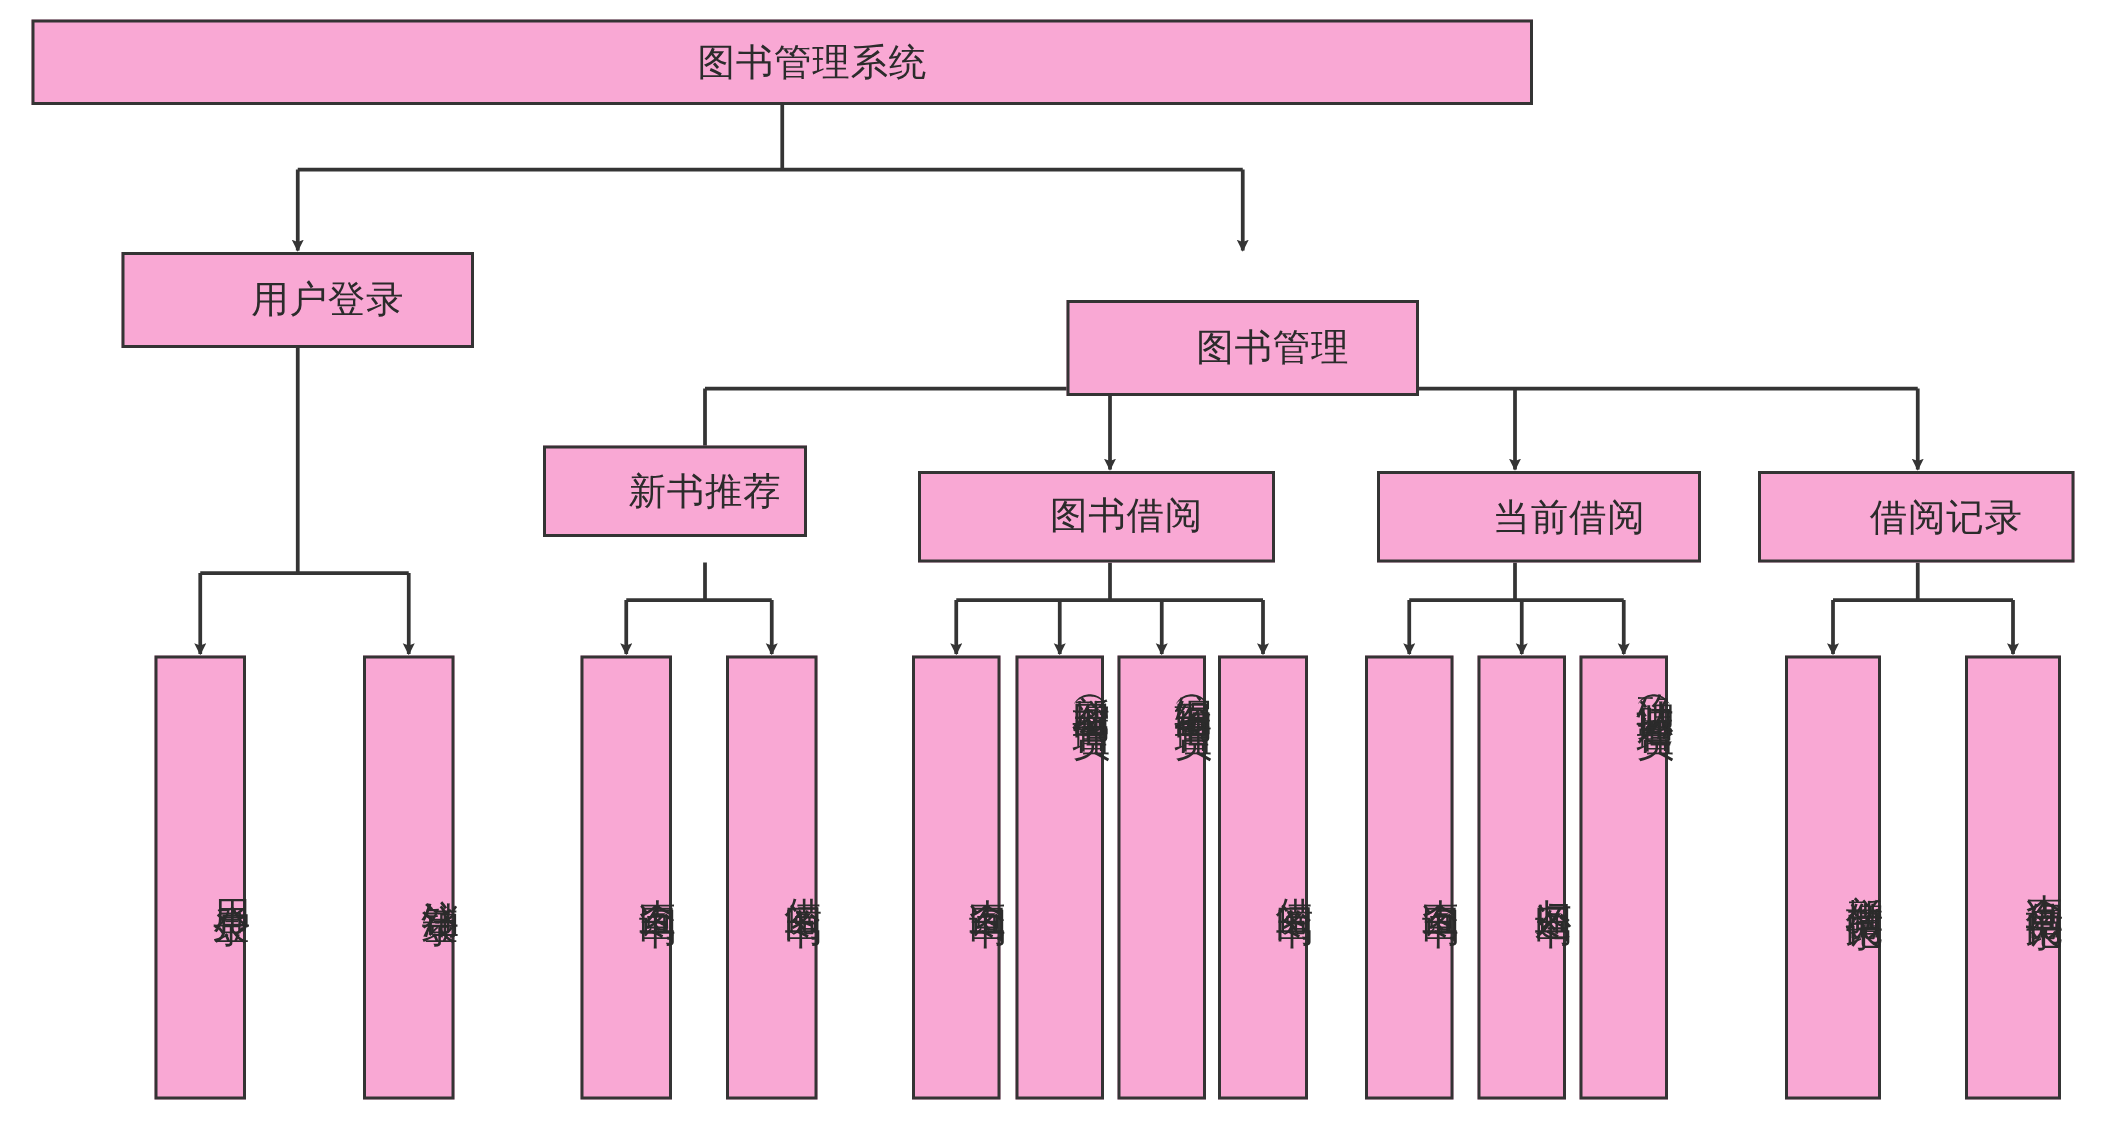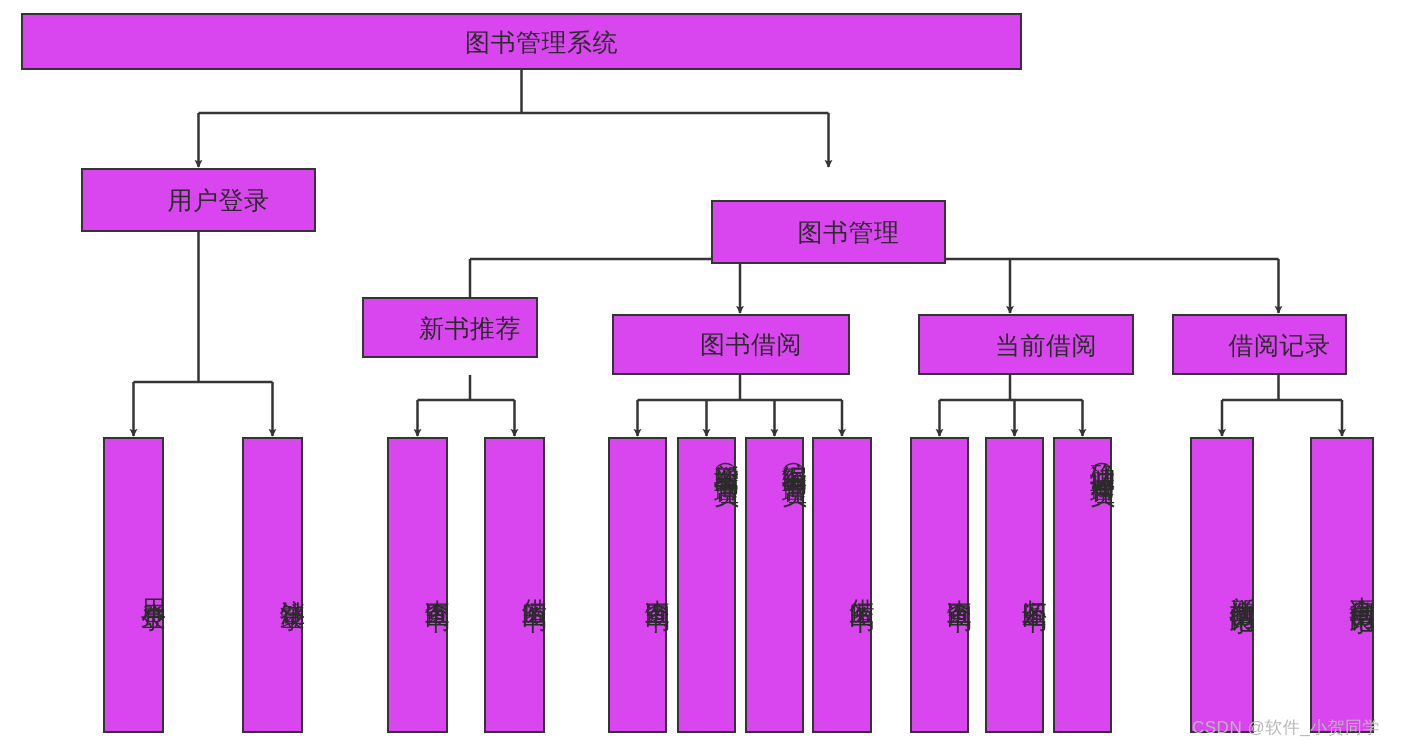--- a/index.html
+++ b/index.html
@@ -22,21 +22,21 @@
     left: 0;
     top: 0;
     width: 1405px;
     height: 747px;
     pointer-events: none;
   }
   .node {
     position: absolute;
     box-sizing: border-box;
     border: 2.5px solid #343434;
-    background: #d946ef;
+    background: #f9a8d4;
     display: flex;
     align-items: center;
     justify-content: center;
     color: #2b2b2b;
     z-index: 2;
     padding-left: 40px;
   }
   .node-label {
     display: block;
     text-align: center;
@@ -138,21 +138,21 @@
       </div>
       <div class="node horiz" style="left: 362px; top: 297px; width: 176px; height: 61px;">
         <span class="node-label">新书推荐</span>
       </div>
       <div class="node horiz" style="left: 612px; top: 314px; width: 238px; height: 61px; font-family: Liberation Serif, serif;">
         <span class="node-label">图书借阅</span>
       </div>
       <div class="node horiz" style="left: 902px; top: 314px; width: 216px; height: 61px; margin-left: 16px;">
         <span class="node-label">当前借阅</span>
       </div>
-      <div class="node horiz" style="left: 1172px; top: 314px; width: 175px; height: 61px;">
+      <div class="node horiz" style="left: 1172px; top: 314px; width: 211px; height: 61px;">
         <span class="node-label">借阅记录</span>
       </div>
       <div class="node vert centered" style="left: 103px; top: 437px; width: 61px; height: 296px;">
         <span class="node-label">用户登录</span>
       </div>
       <div class="node vert centered" style="left: 242px; top: 437px; width: 61px; height: 296px;">
         <span class="node-label">注销登录</span>
       </div>
       <div class="node vert centered" style="left: 387px; top: 437px; width: 61px; height: 296px;">
         <span class="node-label">查询图书</span>
@@ -182,14 +182,13 @@
         <span class="node-label">确认归还（管理员）</span>
       </div>
       <div class="node vert centered" style="left: 1190px; top: 437px; width: 64px; height: 296px;">
         <span class="node-label">新增借阅记录</span>
       </div>
       <div class="node vert centered" style="left: 1310px; top: 437px; width: 64px; height: 296px;">
         <span class="node-label">查询借阅记录</span>
       </div>
     </div>
 
-  <div class="watermark" style="left:1192px; top:716px;">CSDN @软件_小贺同学</div>
 </div>
 
 </body></html>

